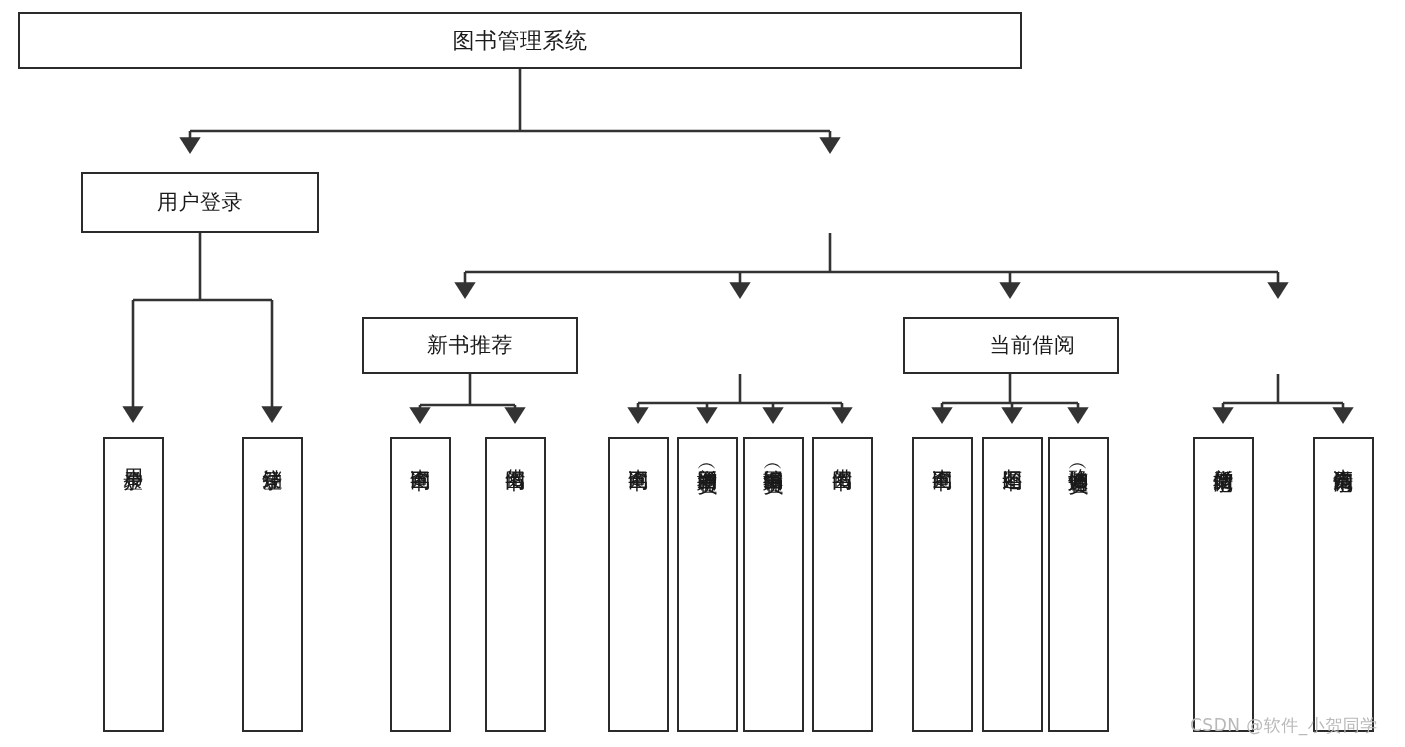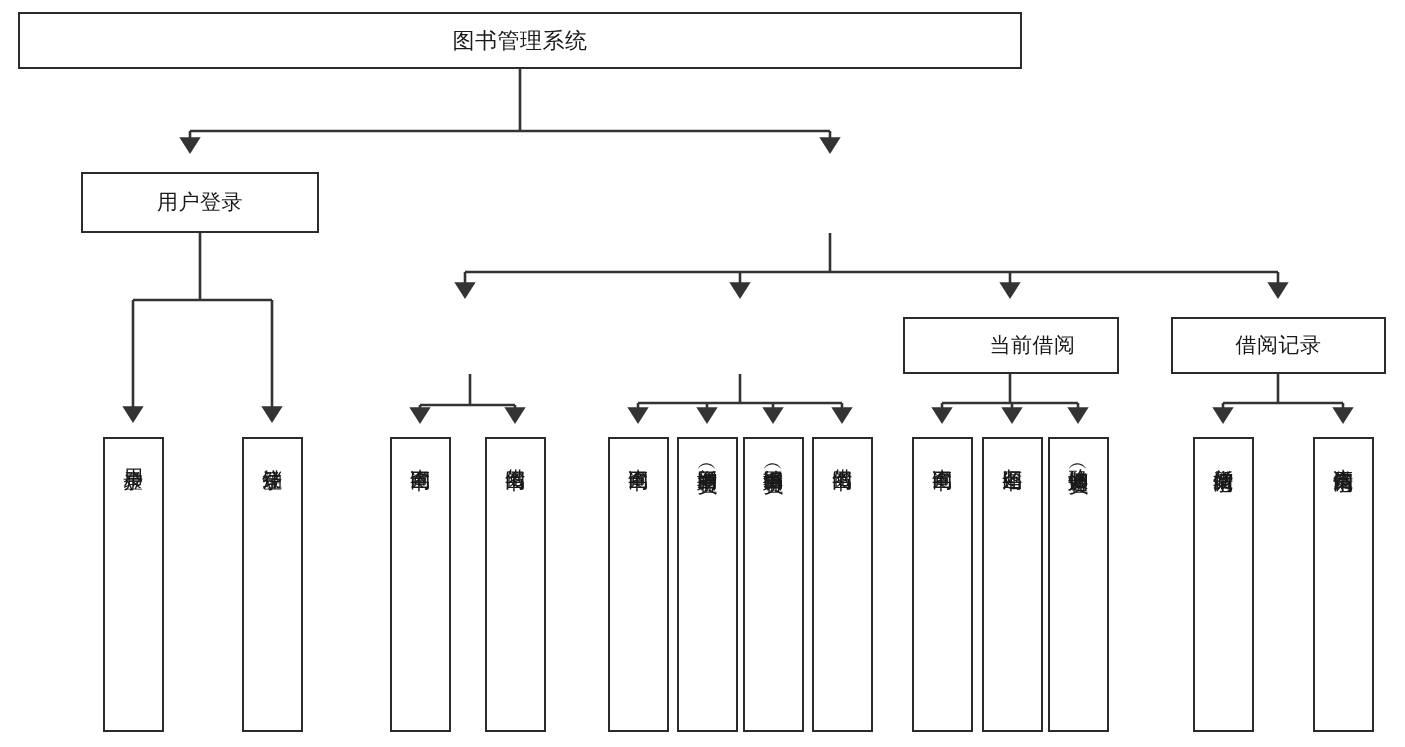--- a/index.html
+++ b/index.html
@@ -140,26 +140,26 @@
   </svg>
 
   <div class="node root horizontal" style="left:18px; top:12px; width:1004px; height:57px;">
     <span class="node-label">图书管理系统</span>
   </div>
 
   <div class="node horizontal" style="left:81px; top:172px; width:238px; height:61px;">
     <span class="node-label">用户登录</span>
   </div>
 
+  <div class="node horizontal" style="left:362px; top:317px; width:216px; height:57px;">
+    <span class="node-label">新书推荐</span>
+  </div>
   <div class="node horizontal" style="left:903px; top:317px; width:216px; height:57px;padding-left:43px;">
     <span class="node-label">当前借阅</span>
   </div>
-  <div class="node horizontal" style="left:1171px; top:317px; width:215px; height:57px;">
-    <span class="node-label">借阅记录</span>
-  </div>
 
   <div class="node vertical" style="left:103px; top:437px; width:61px; height:295px;">
     <span class="node-label">用户登录</span>
   </div>
   <div class="node vertical" style="left:242px; top:437px; width:61px; height:295px;">
     <span class="node-label">注销登录</span>
   </div>
   <div class="node vertical" style="left:390px; top:437px; width:61px; height:295px;">
     <span class="node-label">查询图书</span>
   </div>
@@ -187,14 +187,15 @@
   <div class="node vertical" style="left:1048px; top:437px; width:61px; height:295px;">
     <span class="node-label">确认归还（管理员）</span>
   </div>
   <div class="node vertical" style="left:1193px; top:437px; width:61px; height:295px;">
     <span class="node-label">新增借阅记录</span>
   </div>
   <div class="node vertical" style="left:1313px; top:437px; width:61px; height:295px;">
     <span class="node-label">查询借阅记录</span>
   </div>
 
+  <div class="watermark">CSDN @软件_小贺同学</div>
 
 </div>
 
 </body></html>

